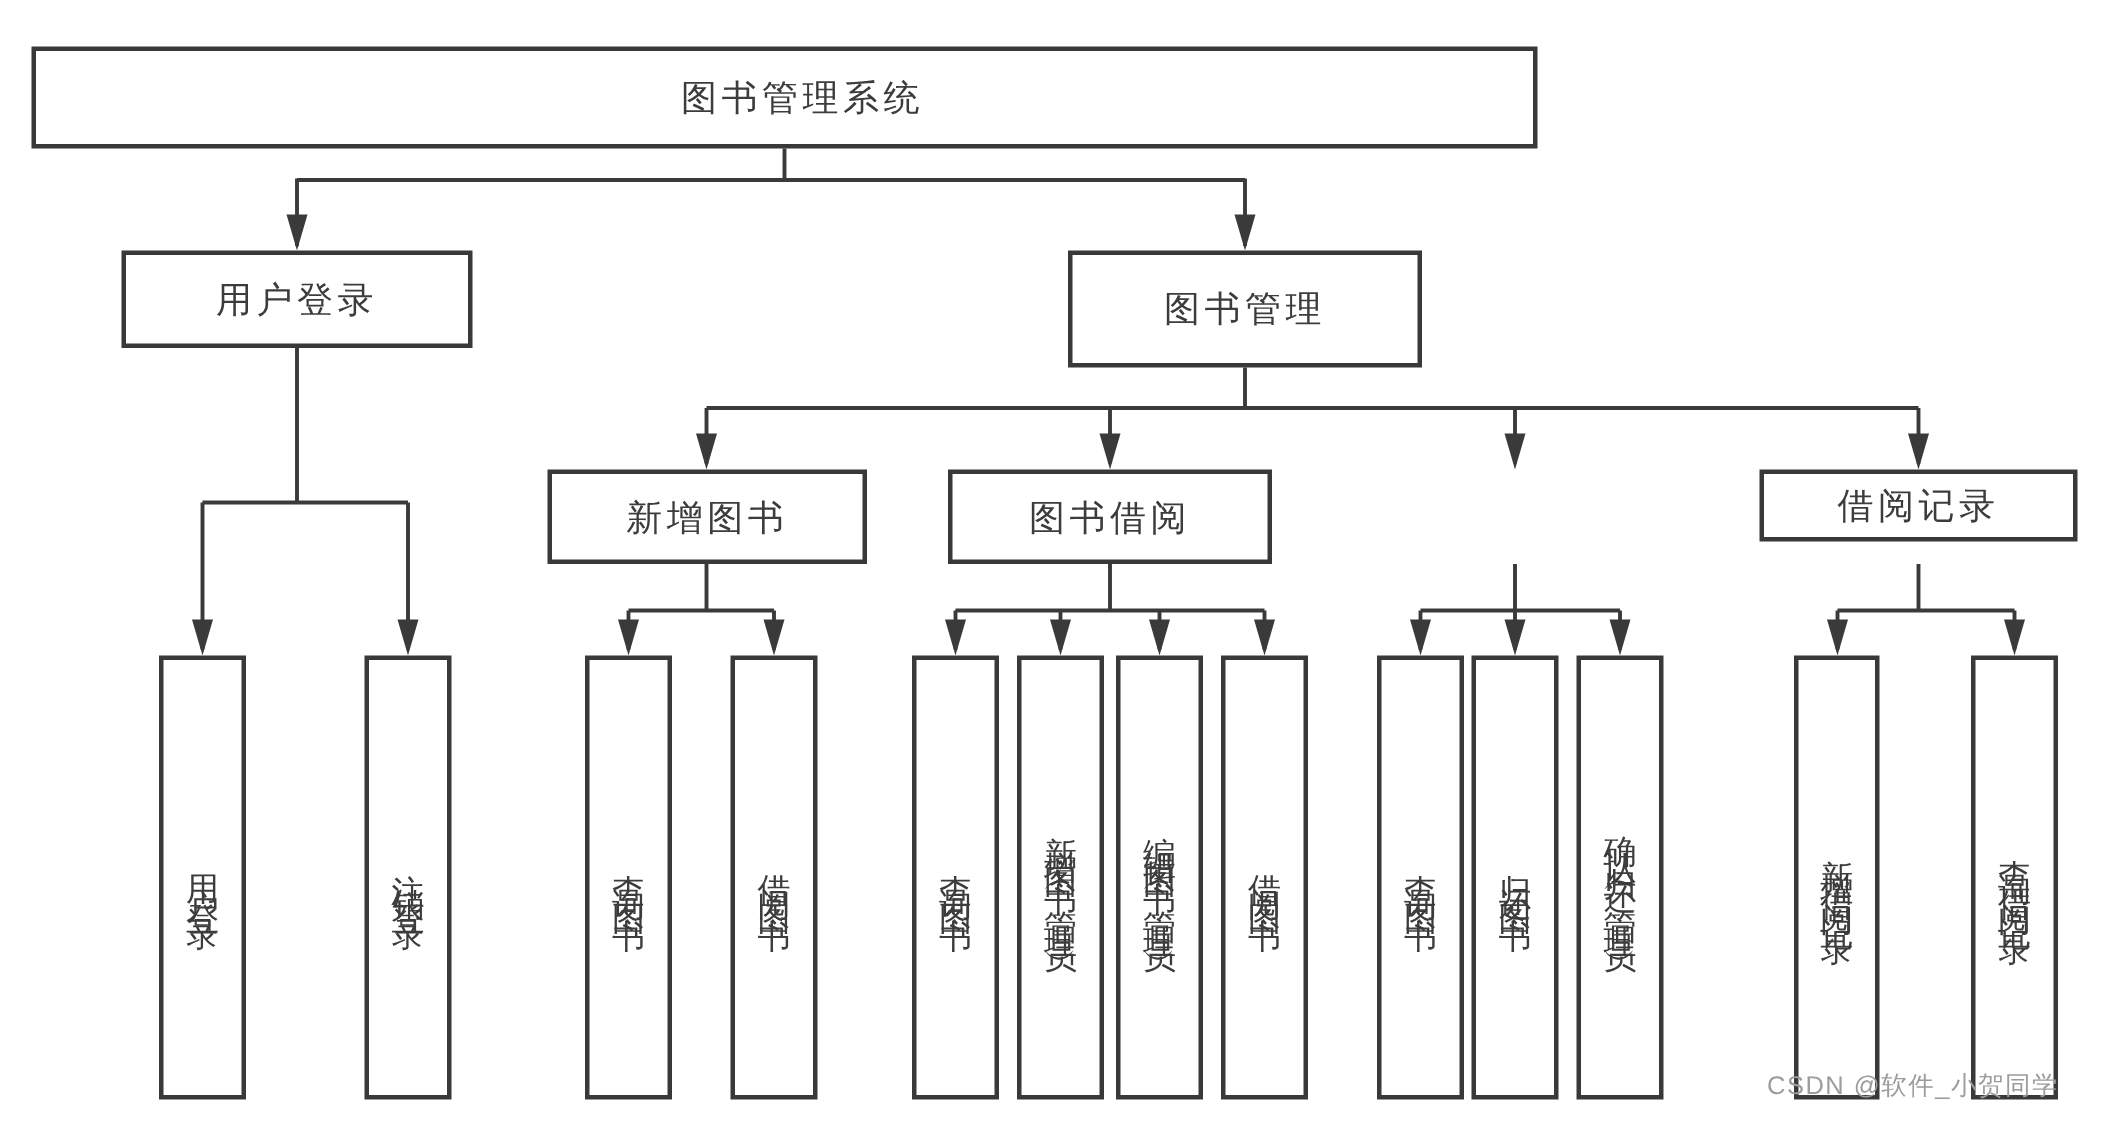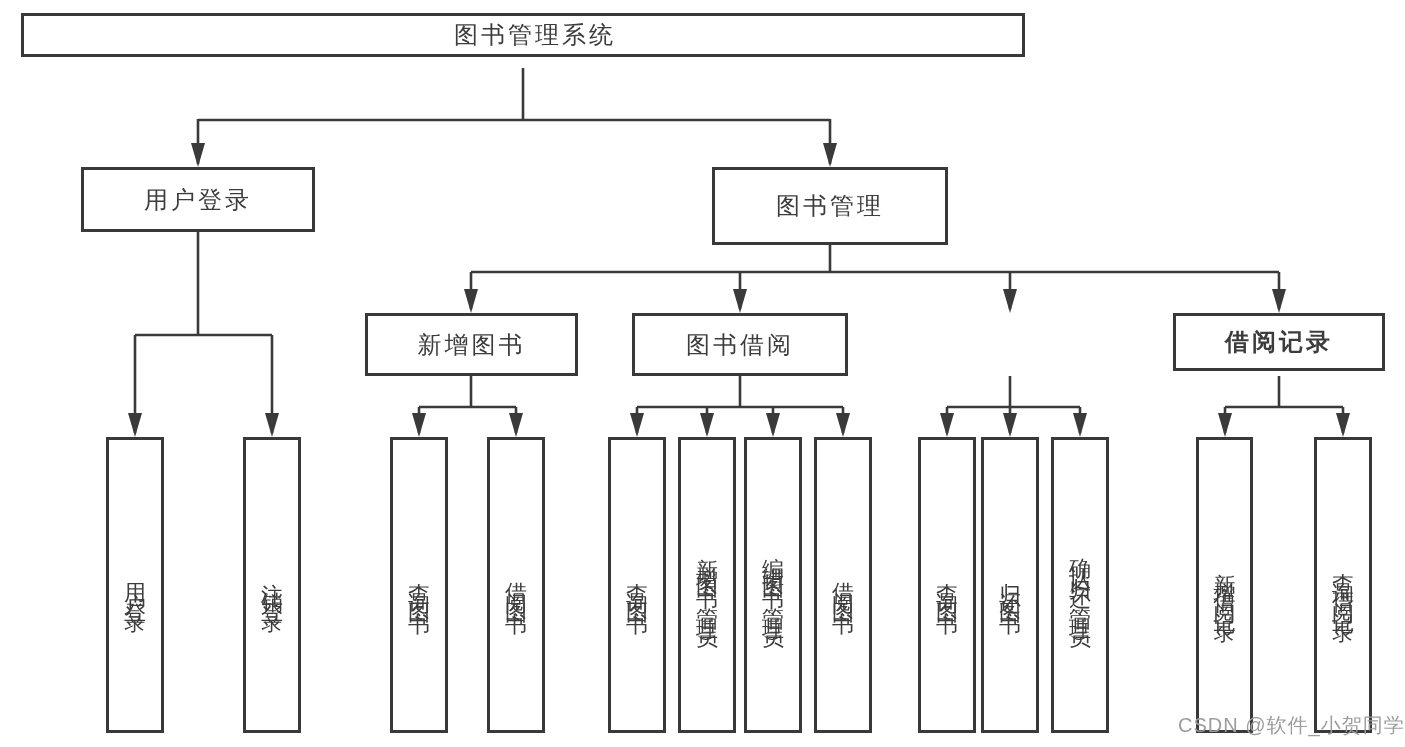--- a/index.html
+++ b/index.html
@@ -38,21 +38,21 @@
   .vbox {
     writing-mode: vertical-rl;
     text-orientation: mixed;
     font-size: 22px;
     letter-spacing: 10px;
     line-height: 1;
   }
   .watermark {
     position: absolute;
     left: 1178px; top: 712px;
-    font-size: 20px;
+    font-size: 17px;
     letter-spacing: 1px;
     color: #9c9c9c;
     white-space: nowrap;
     z-index: 2;
   }
 </style>
 </head>
 <body>
 
 <div id="canvas">
@@ -105,28 +105,28 @@
       <polygon points="700,413 714,413 707,437" fill="#3a3a3a"></polygon>
       <polygon points="766,413 780,413 773,437" fill="#3a3a3a"></polygon>
       <polygon points="836,413 850,413 843,437" fill="#3a3a3a"></polygon>
       <polygon points="940,413 954,413 947,437" fill="#3a3a3a"></polygon>
       <polygon points="1003,413 1017,413 1010,437" fill="#3a3a3a"></polygon>
       <polygon points="1073,413 1087,413 1080,437" fill="#3a3a3a"></polygon>
       <polygon points="1218,413 1232,413 1225,437" fill="#3a3a3a"></polygon>
       <polygon points="1336,413 1350,413 1343,437" fill="#3a3a3a"></polygon>
     </svg>
 
-  <div class="node hbox" style="left:21px; top:13px; width:1004px; height:44px;padding-left:24px;">图书管理系统</div>
+  <div class="node hbox" style="left:21px; top:31px; width:1004px; height:68px;padding-left:24px;">图书管理系统</div>
 
   <div class="node hbox" style="left:81px; top:167px; width:234px; height:65px;">用户登录</div>
   <div class="node hbox" style="left:712px; top:167px; width:236px; height:78px;">图书管理</div>
 
   <div class="node hbox" style="left:365px; top:313px; width:213px; height:63px;">新增图书</div>
   <div class="node hbox" style="left:632px; top:313px; width:216px; height:63px;">图书借阅</div>
-  <div class="node hbox" style="left:1173px; top:313px; width:212px; height:58px;font-weight:bold;">借阅记录</div>
+  <div class="node hbox" style="left:1173px; top:313px; width:212px; height:48px;">借阅记录</div>
 
   <div class="node vbox" style="left:106px; top:437px; width:58px; height:296px;">用户登录</div>
   <div class="node vbox" style="left:243px; top:437px; width:58px; height:296px;">注销登录</div>
 
   <div class="node vbox" style="left:390px; top:437px; width:58px; height:296px;">查询图书</div>
   <div class="node vbox" style="left:487px; top:437px; width:58px; height:296px;">借阅图书</div>
 
   <div class="node vbox" style="left:608px; top:437px; width:58px; height:296px;">查询图书</div>
   <div class="node vbox" style="left:678px; top:437px; width:58px; height:296px;">新增图书（管理员）</div>
   <div class="node vbox" style="left:744px; top:437px; width:58px; height:296px;">编辑图书（管理员）</div>

